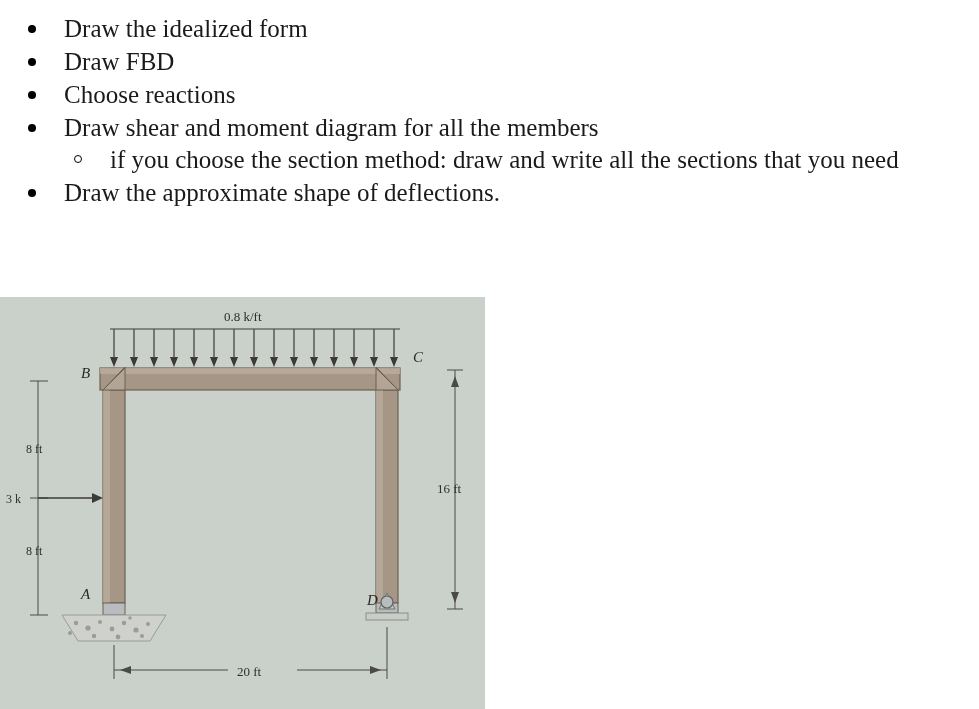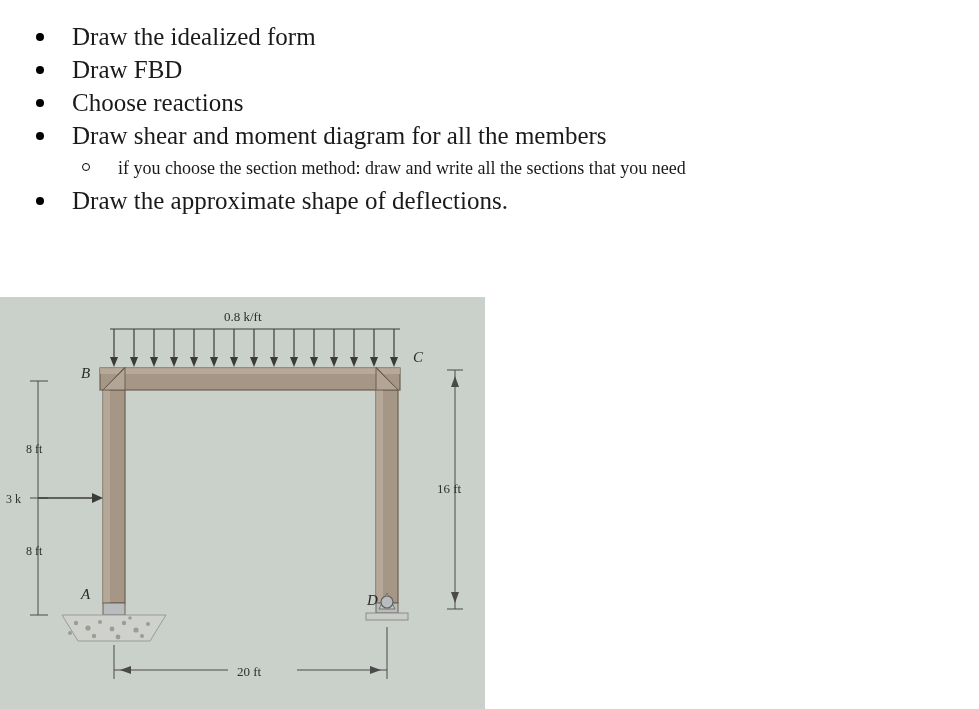--- a/index.html
+++ b/index.html
@@ -18,21 +18,21 @@
 
   .doc {
     position: absolute;
     left: 0; top: 0;
     width: 979px;
     height: 709px;
   }
 
   ul.bullets {
     list-style: none;
-    margin: 16px;
+    margin: 8px;
     padding: 4px 0 0 8px;
   }
   ul.bullets > li {
     position: relative;
     font-size: 25px;
     line-height: 33px;
     padding-left: 48px;
     margin: 0 0 0 0;
   }
   ul.bullets > li > .bdot {
@@ -48,21 +48,21 @@
     display: block;
   }
 
   ul.subbullets {
     list-style: none;
     margin: 0;
     padding: 0;
   }
   ul.subbullets > li {
     position: relative;
-    font-size: 18px;
+    font-size: 25px;
     line-height: 32px;
     padding-left: 46px;
   }
   ul.subbullets > li > .ocirc {
     position: absolute;
     left: 10px;
     top: 11px;
     width: 8px;
     height: 8px;
     border: 1.6px solid #000;

